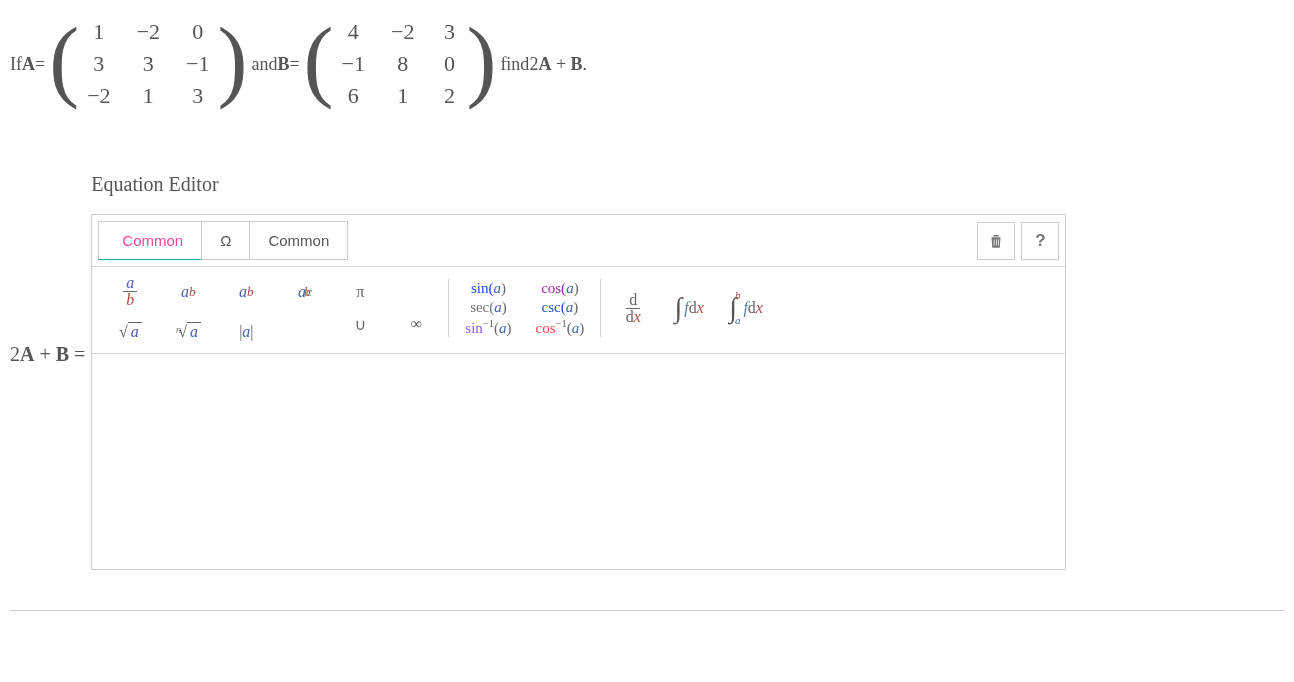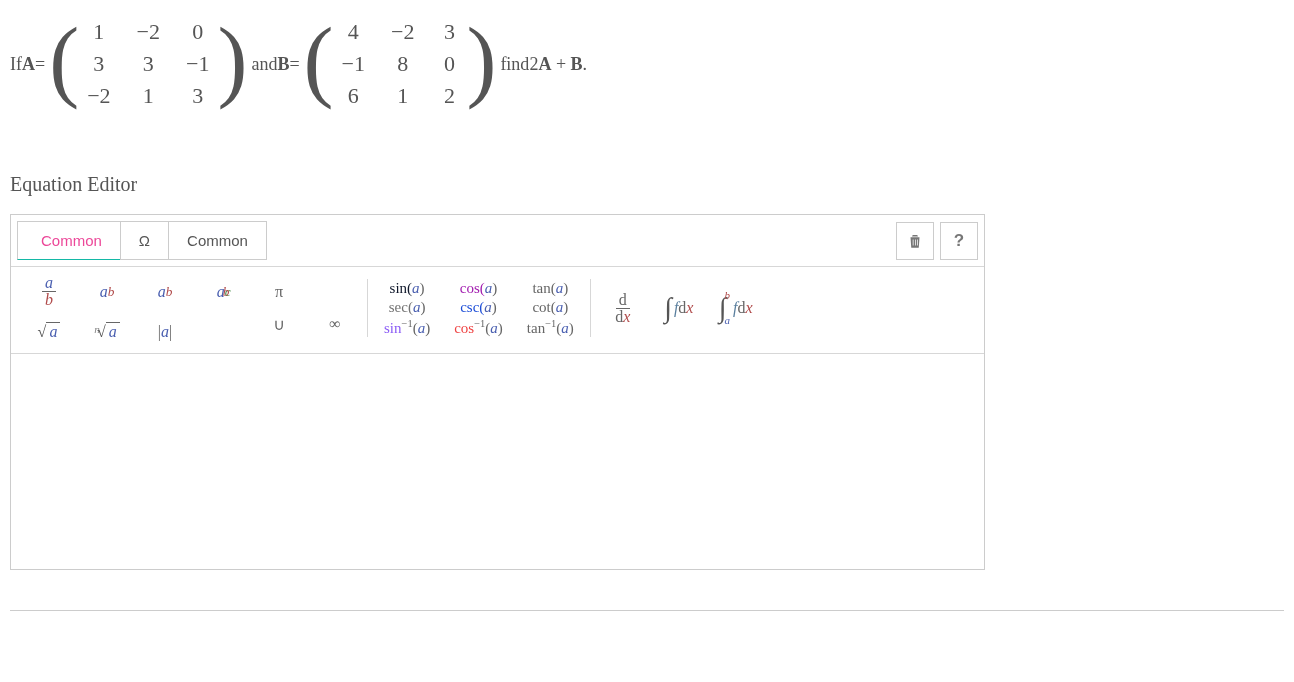--- a/index.html
+++ b/index.html
@@ -138,20 +138,23 @@
     </span>
     <span class="paren">)</span>
   </span>
 
   <span class="txt"> find </span>
   <span class="txt"><span style="font-weight:normal">2</span><span class="bold">A</span> + <span class="bold">B</span></span>
   <span class="txt">.</span>
 </div>
 
 <div class="editor-wrap">
+  <div class="editor-lhs">
+    <span>2</span><span class="bold" style="font-weight:bold">A</span> + <span class="bold" style="font-weight:bold">B</span> =
+  </div>
   <div class="editor-column">
     <div class="editor-title">Equation Editor</div>
     <div class="editor-box">
 
       <div class="toolbar-row">
         <div class="tabs">
           <div class="tab active">Common</div>
           <div class="tab">Ω</div>
           <div class="tab">Common</div>
         </div>
@@ -219,37 +222,30 @@
         </div>
         <div class="pgroup">
           <div class="pcell" style="visibility:hidden">x</div>
           <div class="pcell upright">∞</div>
         </div>
 
         <div class="sep"></div>
 
         <div class="pgroup">
           <div class="pcell upright trigcol">
-            <span><span style="color:#0f172a">sin(</span><span class="v-a">a</span><span style="color:#666">)</span></span>
+            <span><span style="color:#1d4ed8">sin(</span><span class="v-a">a</span><span style="color:#666">)</span></span>
             <span><span style="color:#737373">sec(</span><span class="v-a">a</span><span style="color:#666">)</span></span>
             <span><span style="color:#8b5cf6">sin</span><sup style="font-size:0.7em">−1</sup><span style="color:#666">(</span><span class="v-a">a</span><span style="color:#666">)</span></span>
           </div>
         </div>
         <div class="pgroup">
           <div class="pcell upright trigcol">
             <span><span style="color:#a21caf">cos(</span><span class="v-a">a</span><span style="color:#666">)</span></span>
             <span><span style="color:#1d4ed8">csc(</span><span class="v-a">a</span><span style="color:#666">)</span></span>
             <span><span style="color:#ef4444">cos</span><sup style="font-size:0.7em">−1</sup><span style="color:#666">(</span><span class="v-a">a</span><span style="color:#666">)</span></span>
-          </div>
-        </div>
-        <div class="pgroup">
-          <div class="pcell upright trigcol">
-            <span><span style="color:#666">tan(</span><span class="v-a">a</span><span style="color:#666">)</span></span>
-            <span><span style="color:#666">cot(</span><span class="v-a">a</span><span style="color:#666">)</span></span>
-            <span><span style="color:#666">tan</span><sup style="font-size:0.7em">−1</sup><span style="color:#666">(</span><span class="v-a">a</span><span style="color:#666">)</span></span>
           </div>
         </div>
 
         <div class="sep"></div>
 
         <div class="pgroup">
           <div class="pcell upright">
             <span class="frac">
                 <span class="num" style="font-style:normal">d</span>
                 <span class="den"><span style="font-style:normal">d</span><span class="v-x">x</span></span>

